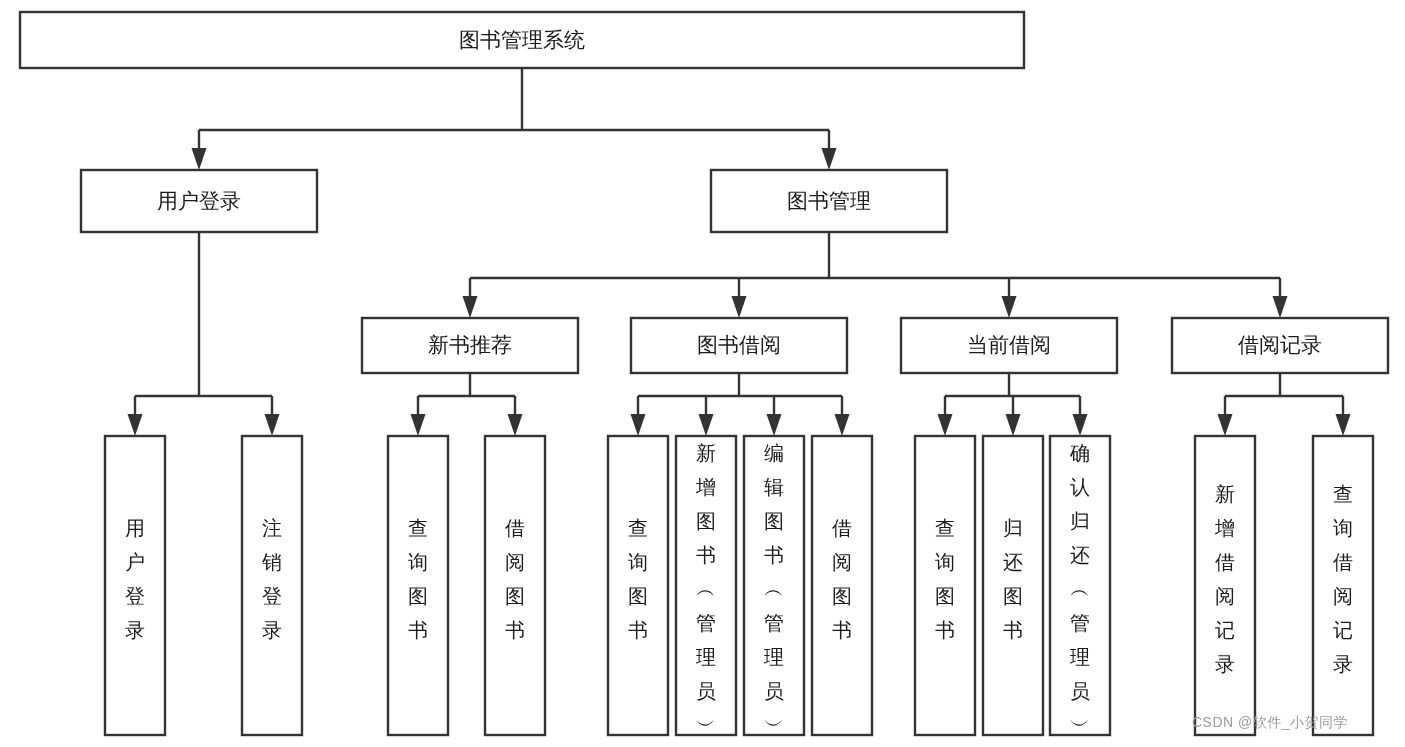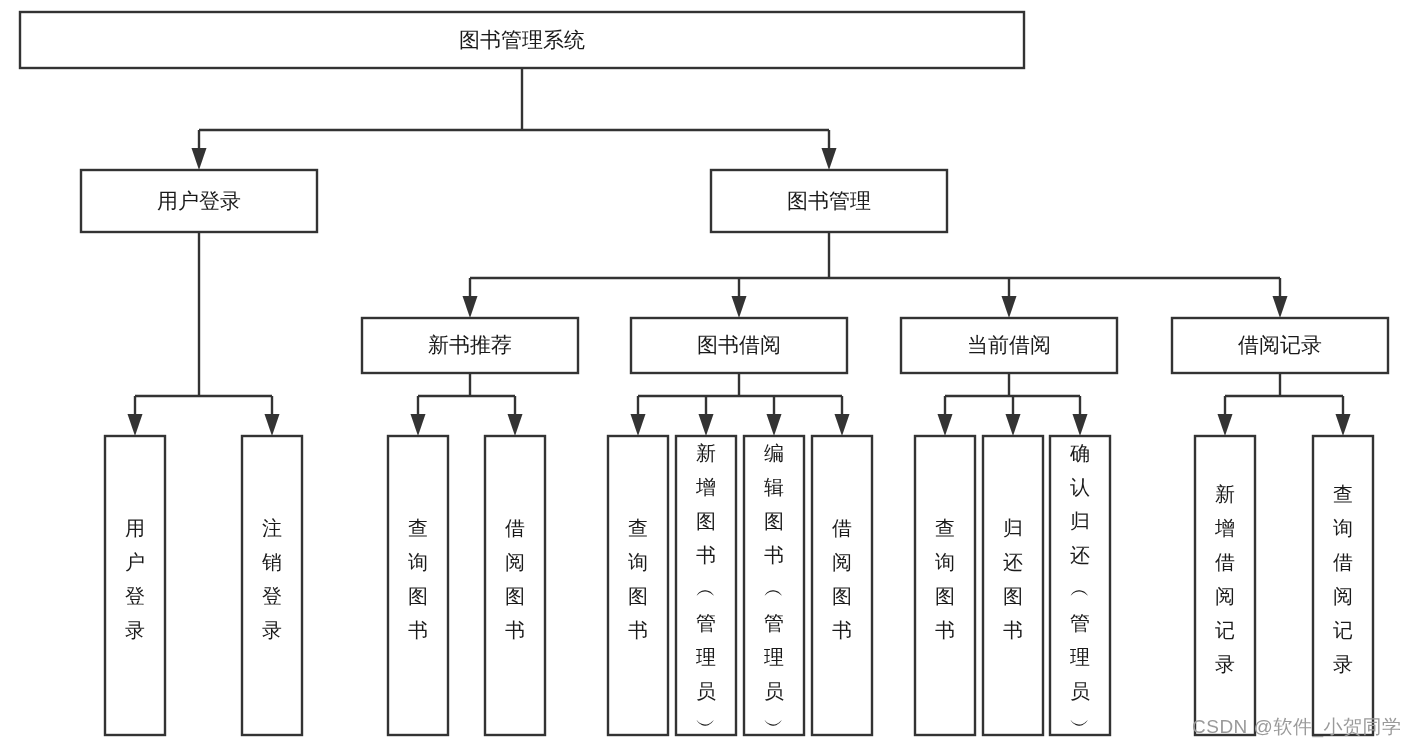--- a/index.html
+++ b/index.html
@@ -48,21 +48,21 @@
   }
   .node-label-v {
     font-family: "Liberation Sans", "DejaVu Sans", sans-serif;
     font-size: 20px;
     fill: #1a1a1a;
     text-anchor: middle;
   }
   .watermark {
     position: absolute;
     font-family: "Liberation Sans", "DejaVu Sans", sans-serif;
-    font-size: 19px;
+    font-size: 14px;
     color: #9a9a9a;
     white-space: nowrap;
     letter-spacing: 0.5px;
     pointer-events: none;
   }
 </style>
 </head>
 <body>
 
 <div id="canvas">

